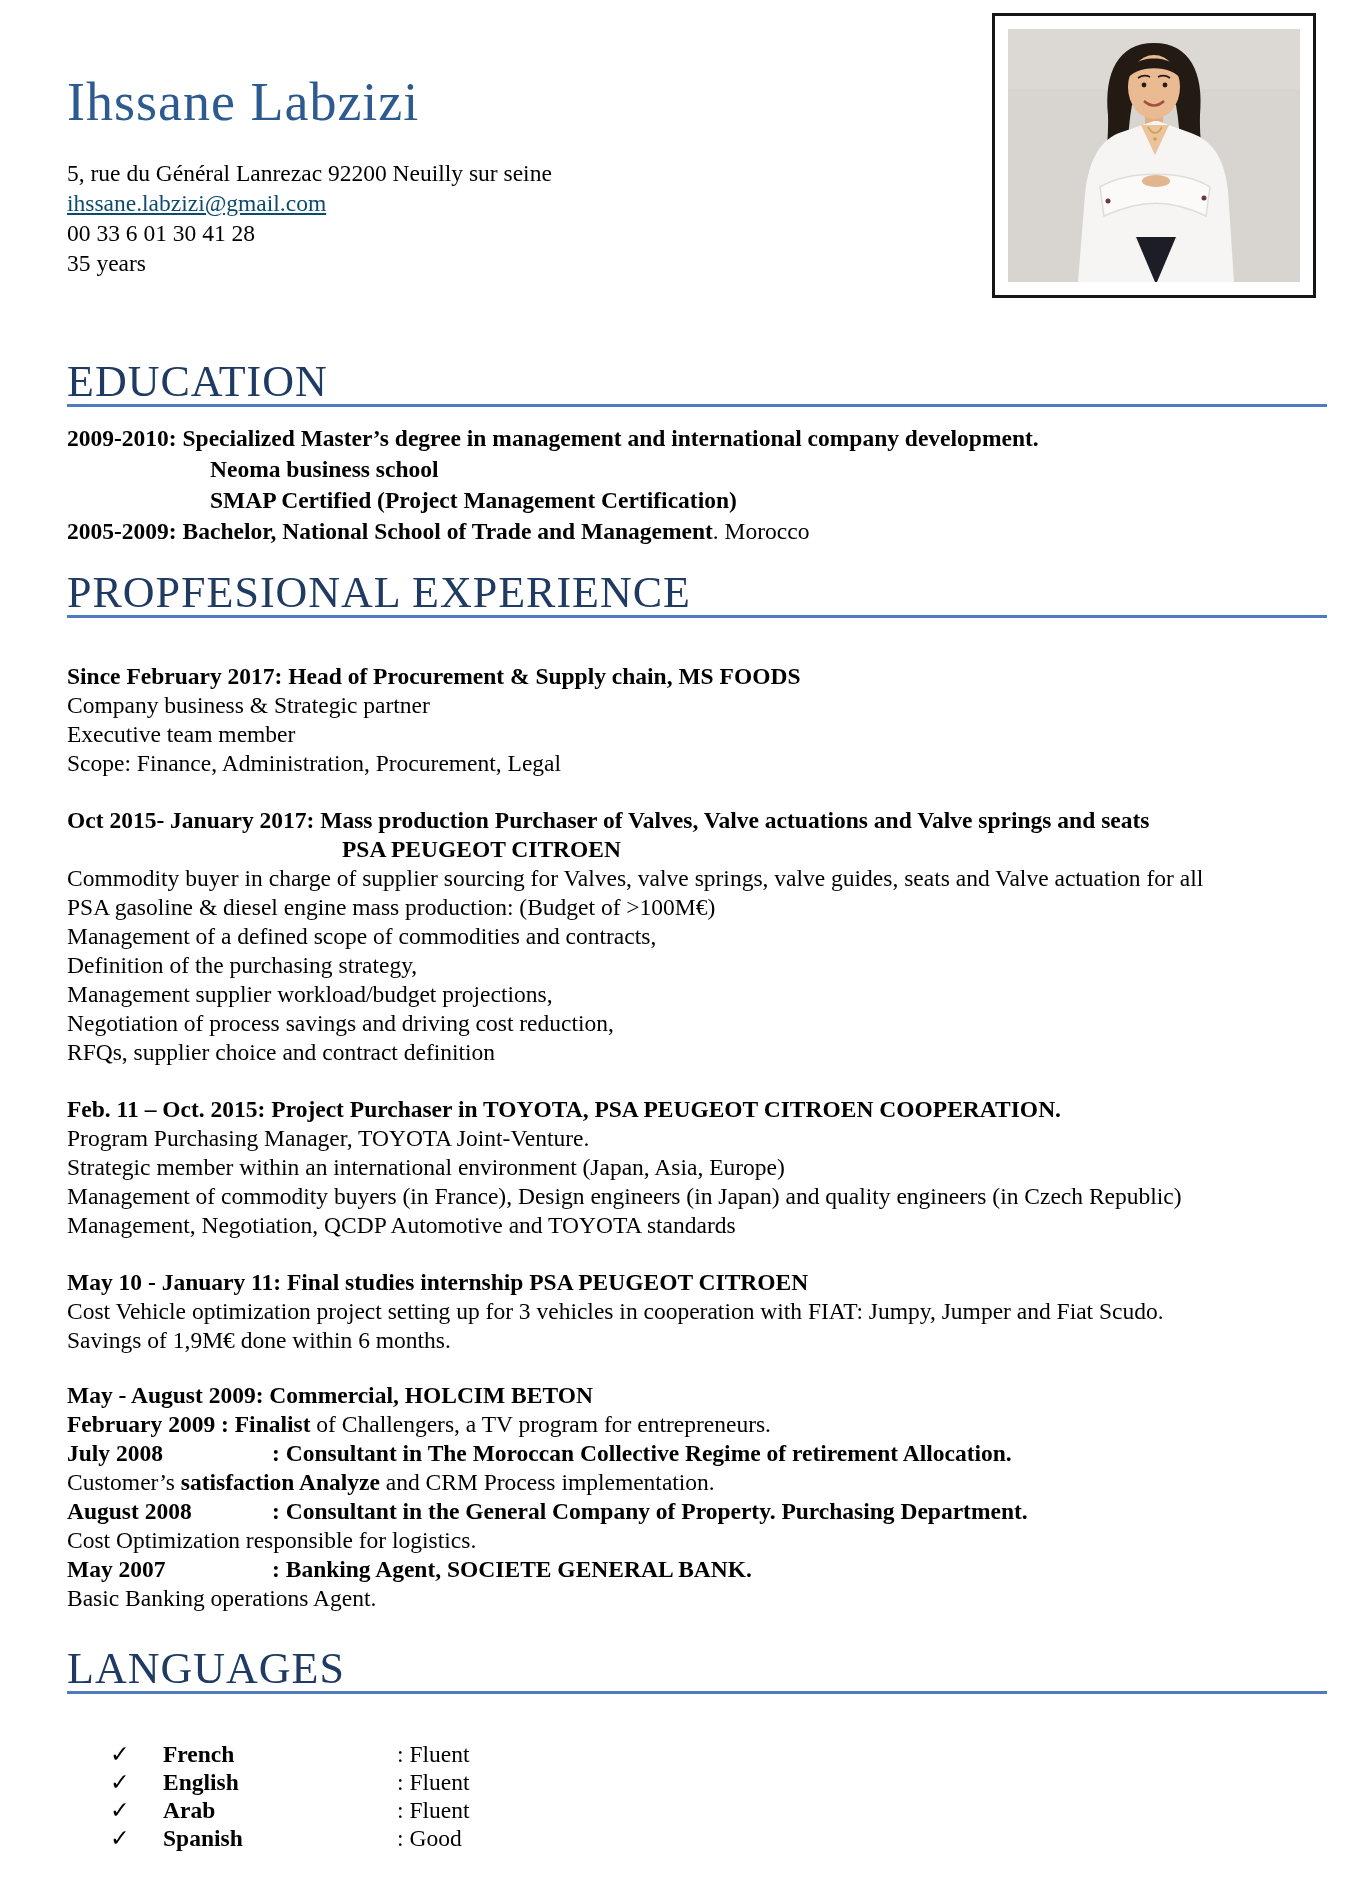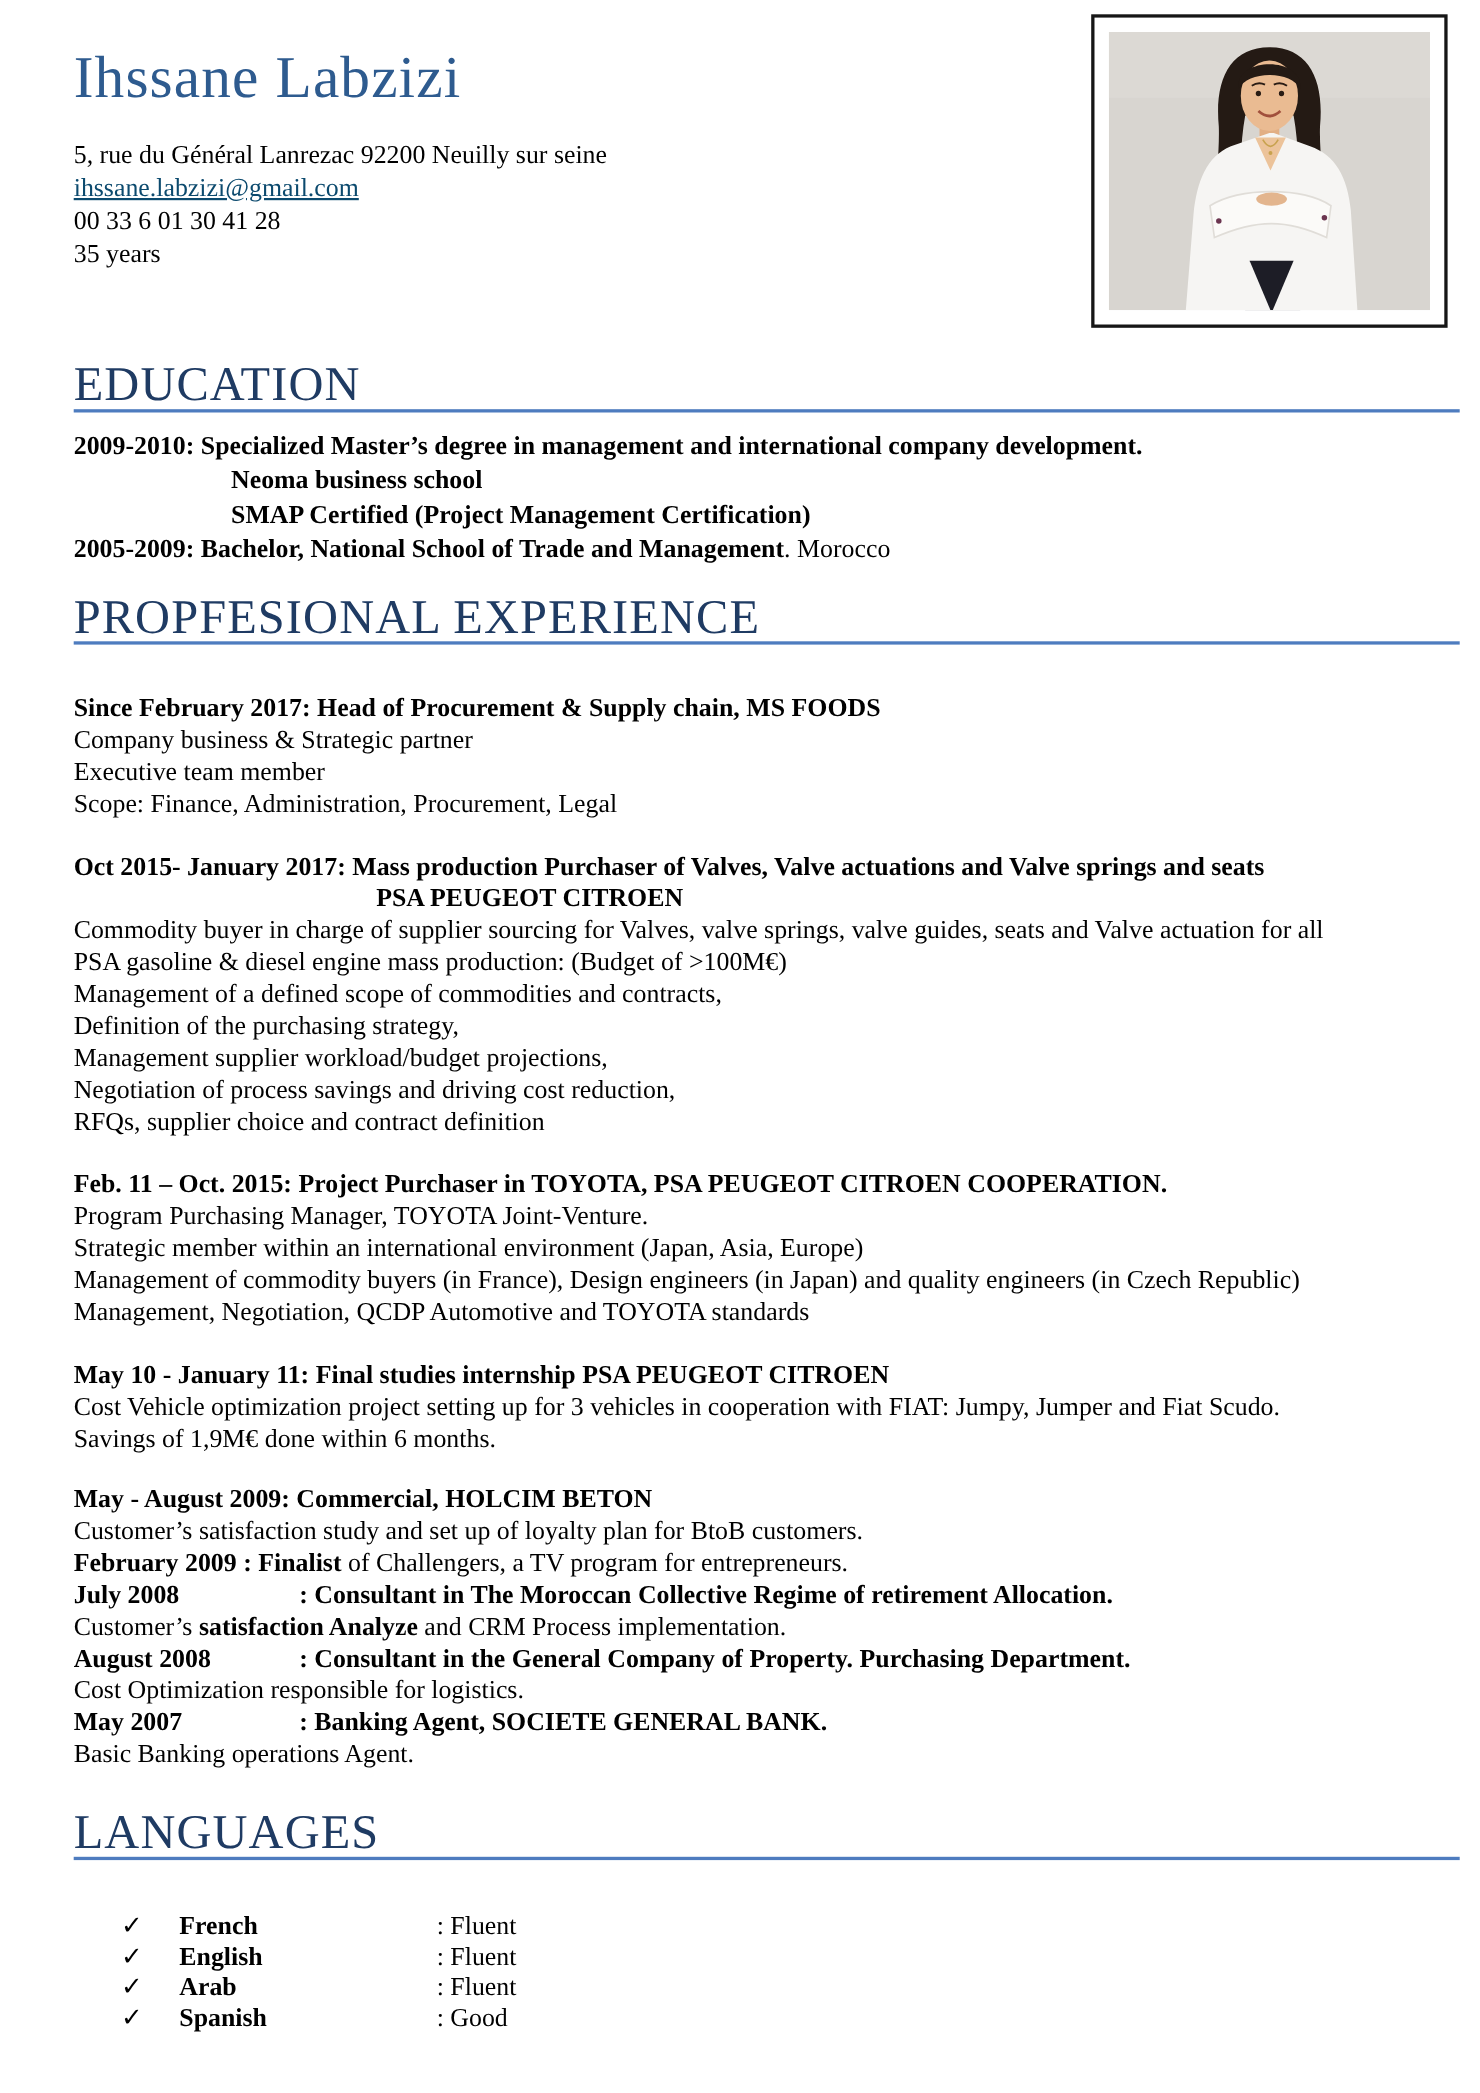--- a/index.html
+++ b/index.html
@@ -1,21 +1,21 @@
 <!DOCTYPE html>
 <html><head>
 <meta charset="utf-8">
 <style>
   html,body{margin:0;padding:0;}
   body{
     width:1345px;height:1903px;background:#ffffff;color:#000;
     font-family:"Liberation Serif", serif;font-size:23.5px;
     position:relative;overflow:hidden;
   }
-  .page{padding:40px 18px 0 67px;box-sizing:border-box;}
+  .page{padding:40px 18px 0 67px;box-sizing:border-box;margin-top:32px;}
   .name{
     font-size:54px;line-height:60px;color:#2e5b8f;font-weight:400;
     letter-spacing:1px;
   }
   .contact{margin-top:26px;line-height:30px;}
   .link{color:#0c4a6e;text-decoration:underline;cursor:pointer;}
   .photo-frame{
     position:absolute;left:992px;top:13px;width:324px;height:285px;
     border:3px solid #161616;background:#fff;box-sizing:border-box;padding:13px;
   }
@@ -129,21 +129,20 @@
     </div>
 
     <div class="job">
       <div class="b">May 10 - January 11: Final studies internship PSA PEUGEOT CITROEN</div>
       <div>Cost Vehicle optimization project setting up for 3 vehicles in cooperation with FIAT: Jumpy, Jumper and Fiat Scudo.</div>
       <div>Savings of 1,9M€ done within 6 months.</div>
     </div>
 
     <div class="job last">
       <div class="b">May - August 2009: Commercial, HOLCIM BETON</div>
-      <div>Customer’s satisfaction study and set up of loyalty plan for BtoB customers.</div>
       <div><span class="b">February 2009 </span><span class="b">: Finalist</span><span> of Challengers, a TV program for entrepreneurs.</span></div>
       <div><span class="role-date">July 2008</span><span class="b">: Consultant in The Moroccan Collective Regime of retirement Allocation.</span></div>
       <div><span>Customer’s </span><span class="b">satisfaction Analyze</span><span> and CRM Process implementation.</span></div>
       <div><span class="role-date">August 2008</span><span class="b">: Consultant in the General Company of Property. Purchasing Department.</span></div>
       <div>Cost Optimization responsible for logistics.</div>
       <div><span class="role-date">May 2007</span><span class="b">: Banking Agent, SOCIETE GENERAL BANK.</span></div>
       <div>Basic Banking operations Agent.</div>
     </div>
   </div>
 

